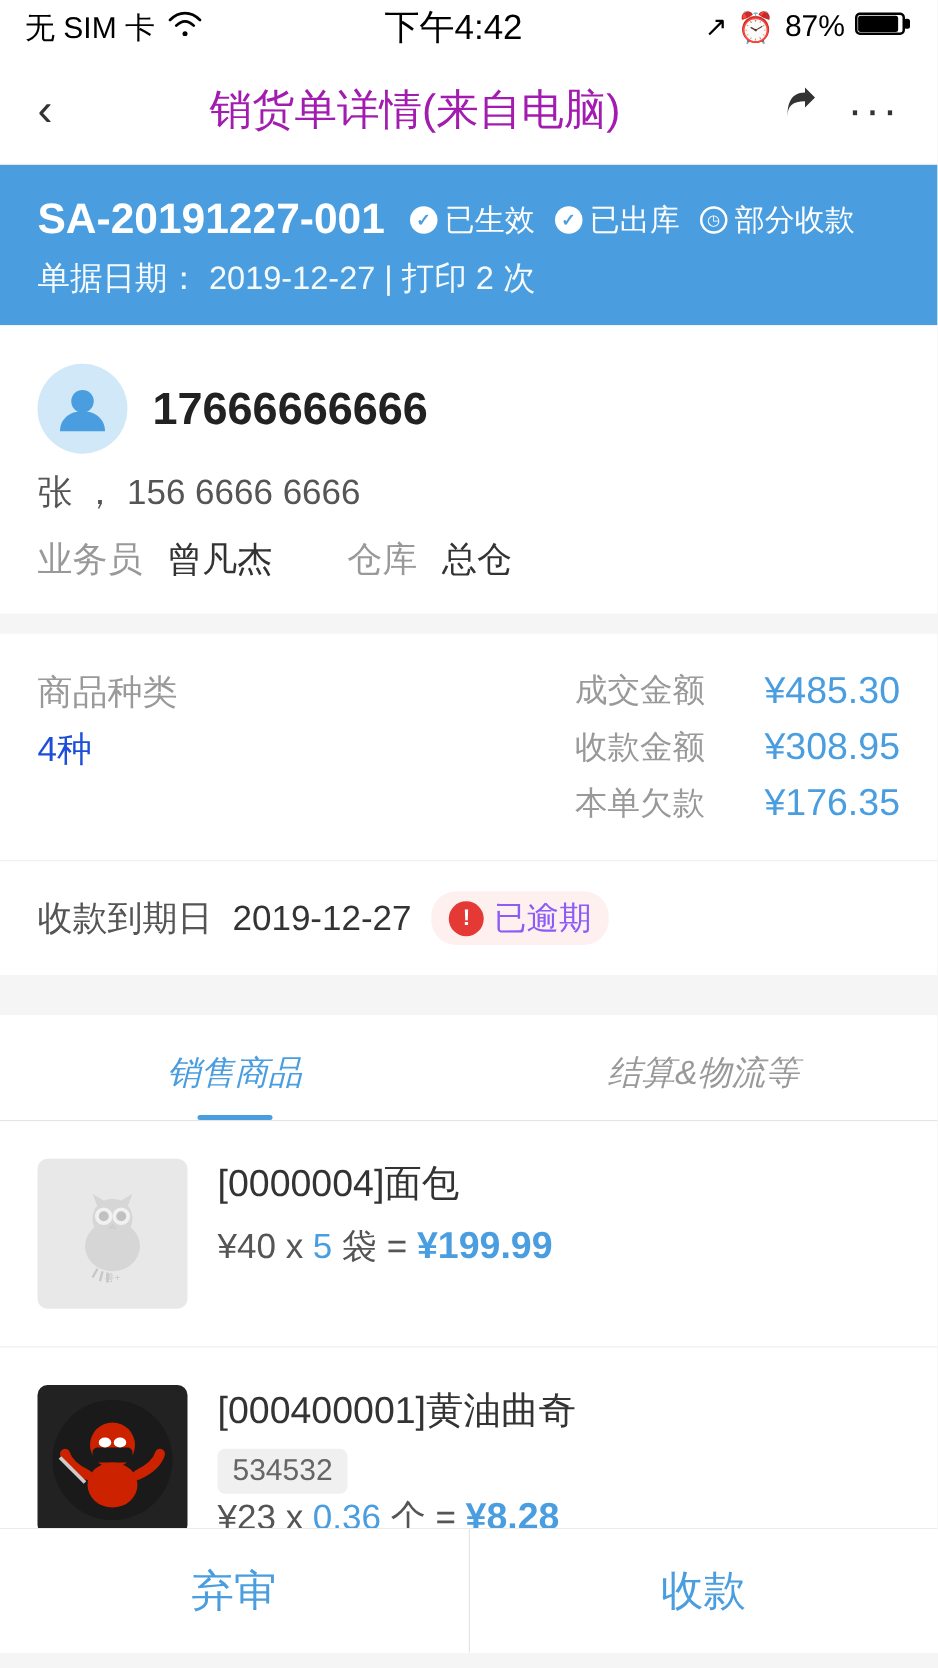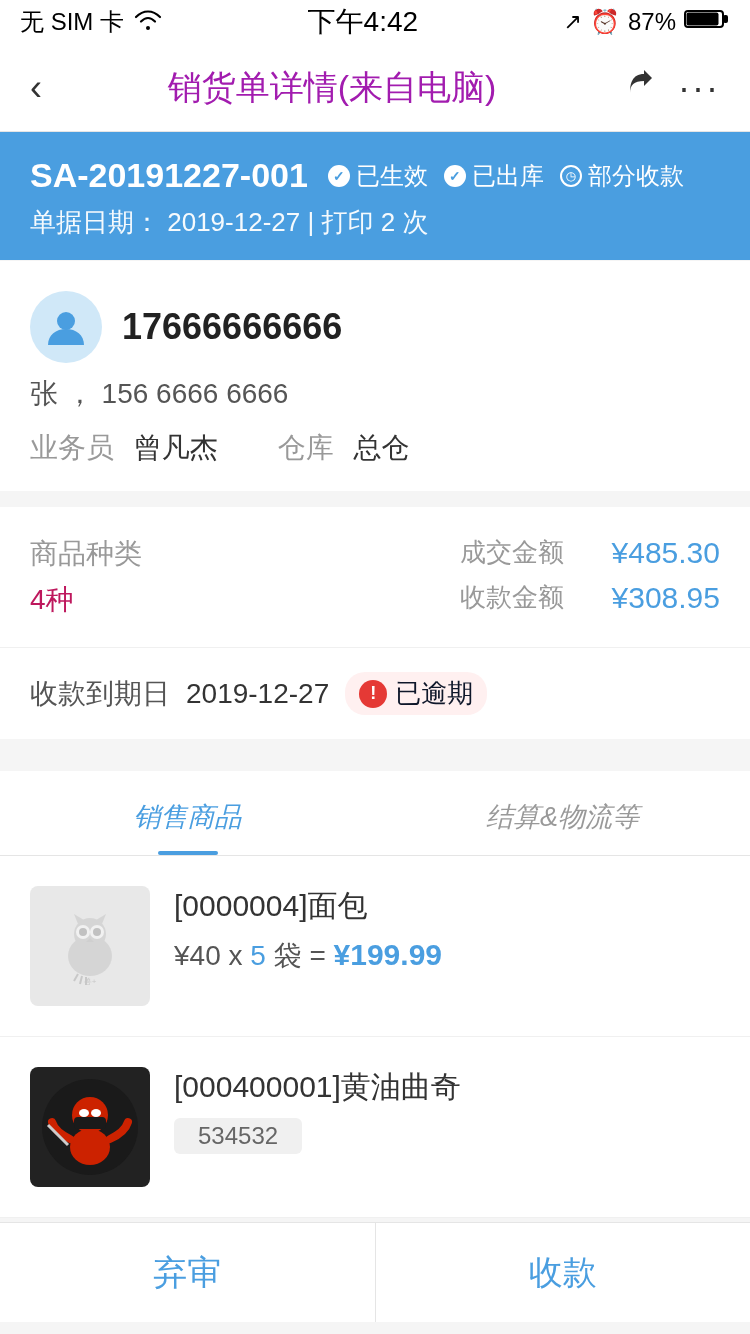--- a/index.html
+++ b/index.html
@@ -180,21 +180,21 @@
       display: flex;
       flex-direction: column;
       gap: 8px;
     }
     .summary-label {
       font-size: 28px;
       color: #999;
     }
     .summary-count {
       font-size: 28px;
-      color: #be185d;
+      color: #1d4ed8;
       font-weight: 500;
     }
     .summary-right {
       display: flex;
       flex-direction: column;
       align-items: center;
       gap: 10px;
     }
     .summary-row {
       display: flex;
@@ -240,21 +240,21 @@
       background: #e53935;
       color: #fff;
       display: flex;
       align-items: center;
       justify-content: center;
       font-size: 18px;
       font-weight: 700;
     }
     .overdue-text {
       font-size: 26px;
-      color: #0f172a;
+      color: #8b5cf6;
     }
 
     
     .tabs-section {
       background: #fff;
       margin-top: 16px;
       border-bottom: 1px solid #e5e5e5;
     }
     .tabs-row {
       display: flex;
@@ -322,21 +322,21 @@
     .product-name {
       font-size: 30px;
       color: #333;
       font-weight: 500;
       margin-bottom: 10px;
     }
     .product-sku-badge {
       display: inline-block;
       background: #f0f0f0;
       border-radius: 6px;
-      padding: 4px 24px;
+      padding: 4px 12px;
       font-size: 24px;
       color: #666;
     }
     .product-price-row {
       font-size: 28px;
       color: #555;
     }
     .price-highlight {
       color: #4A9EE0;
       font-weight: 500;
@@ -482,20 +482,24 @@
   </div>
   <div class="summary-right">
     <div class="summary-row">
       <span class="summary-row-label">成交金额</span>
       <span class="summary-row-value">¥485.30</span>
     </div>
     <div class="summary-row">
       <span class="summary-row-label">收款金额</span>
       <span class="summary-row-value">¥308.95</span>
     </div>
+    <div class="summary-row">
+      <span class="summary-row-label">本单欠款</span>
+      <span class="summary-row-value">¥176.35</span>
+    </div>
   </div>
 </div>
 
 <div class="due-section">
   <span class="due-label">收款到期日</span>
   <span class="due-date">2019-12-27</span>
   <div class="overdue-badge">
     <div class="overdue-icon">!</div>
     <span class="overdue-text">已逾期</span>
   </div>
@@ -575,20 +579,28 @@
         <line x1="18" y1="58" x2="38" y2="78" stroke="#ccc" stroke-width="3"></line>
       </svg>
     </div>
     <div class="product-info">
       <div class="product-name">
         <span>[000400001]</span><span>黄油曲奇</span>
       </div>
       <div class="product-sku-badge">
         <span>534532</span>
       </div>
+      <div class="product-price-row">
+        <span>¥23</span>
+        <span> x </span>
+        <span class="price-highlight">0.36</span>
+        <span>个</span>
+        <span> = </span>
+        <span class="price-total">¥8.28</span>
+      </div>
     </div>
   </div>
 
 </div>
 
 <div class="bottom-spacer"></div>
 
 <div class="bottom-bar">
   <div class="bottom-btn left">
     <span>弃审</span>

